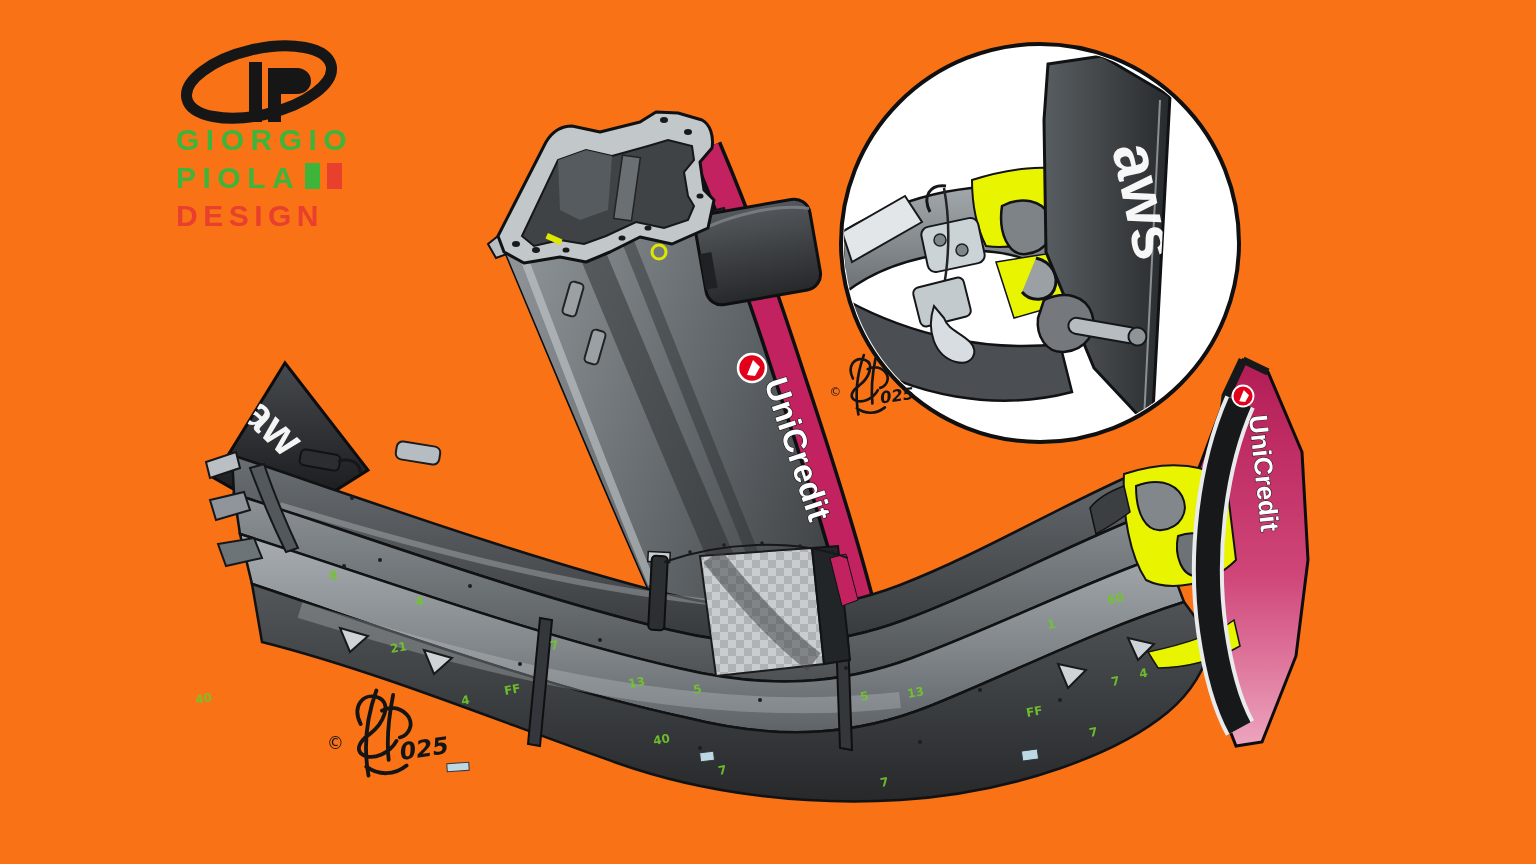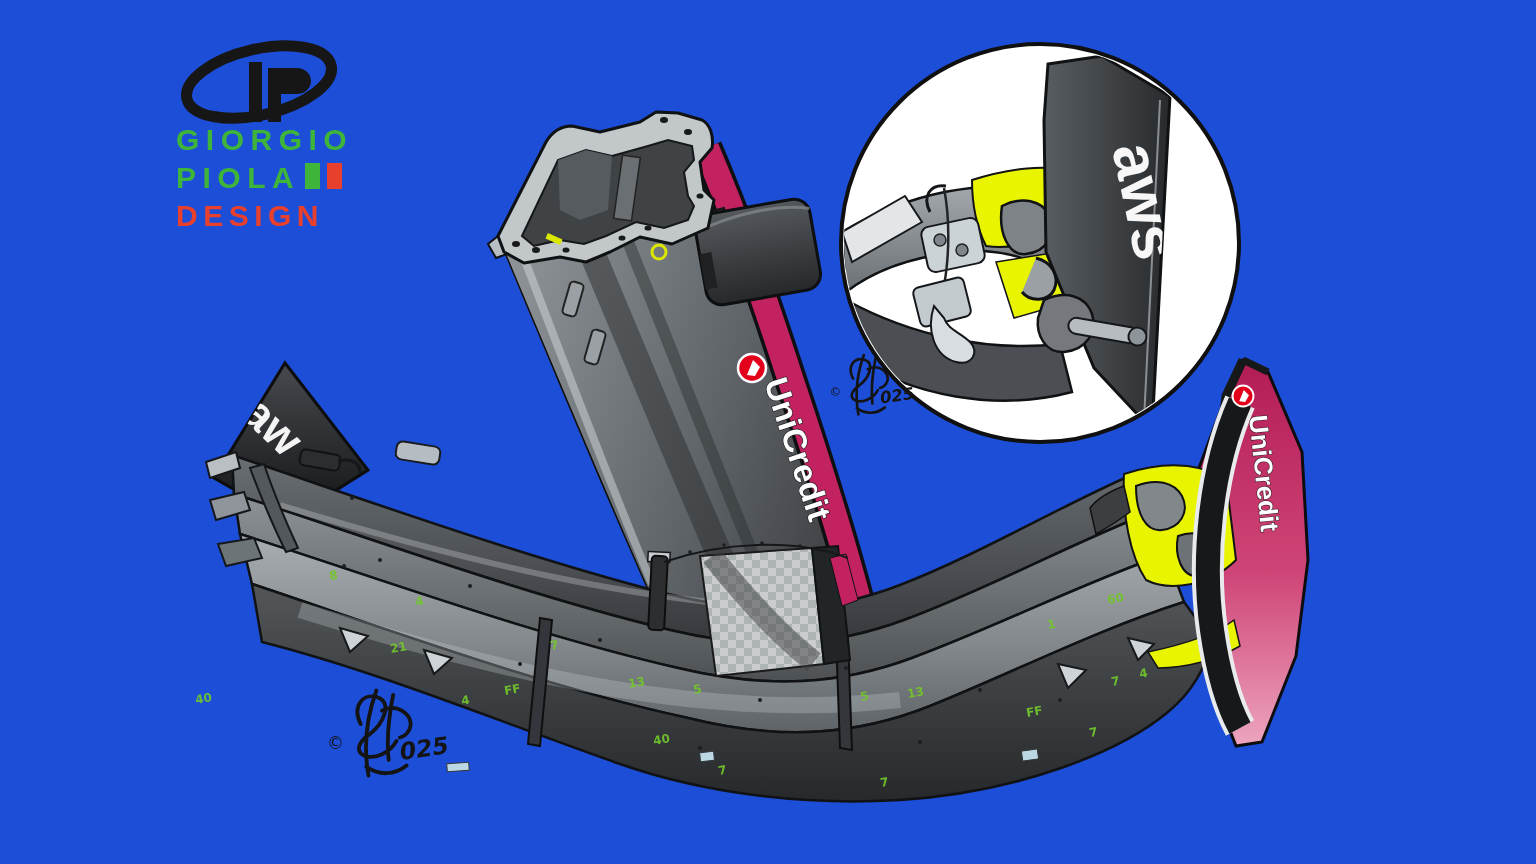--- a/index.html
+++ b/index.html
@@ -1,16 +1,16 @@
 <!DOCTYPE html>
 <html><head>
 <meta charset="utf-8">
 <style>
   html,body{margin:0;padding:0;background:#ffffff;}
-  .stage{position:relative;width:1536px;height:864px;background:#1d4ed8;overflow:hidden;
+  .stage{position:relative;width:1536px;height:864px;background:#f97316;overflow:hidden;
          font-family:"Liberation Sans",sans-serif;}
   svg{position:absolute;left:0;top:0;}
   .logo-line{font-family:"Liberation Sans",sans-serif;font-weight:800;}
   #green-marks text{fill:#72c62c;font-family:"DejaVu Sans",sans-serif;font-weight:700;font-size:12px;opacity:.92;}
   .sig path{stroke:#141414;stroke-width:3.4;fill:none;stroke-linecap:round;stroke-linejoin:round;}
   .sig text{fill:#141414;font-family:"DejaVu Sans",sans-serif;}
   .sponsor{fill:#ffffff;stroke:#17191a;paint-order:stroke;font-family:"Liberation Sans",sans-serif;font-weight:bold;}
 </style>
 </head>
 <body>

